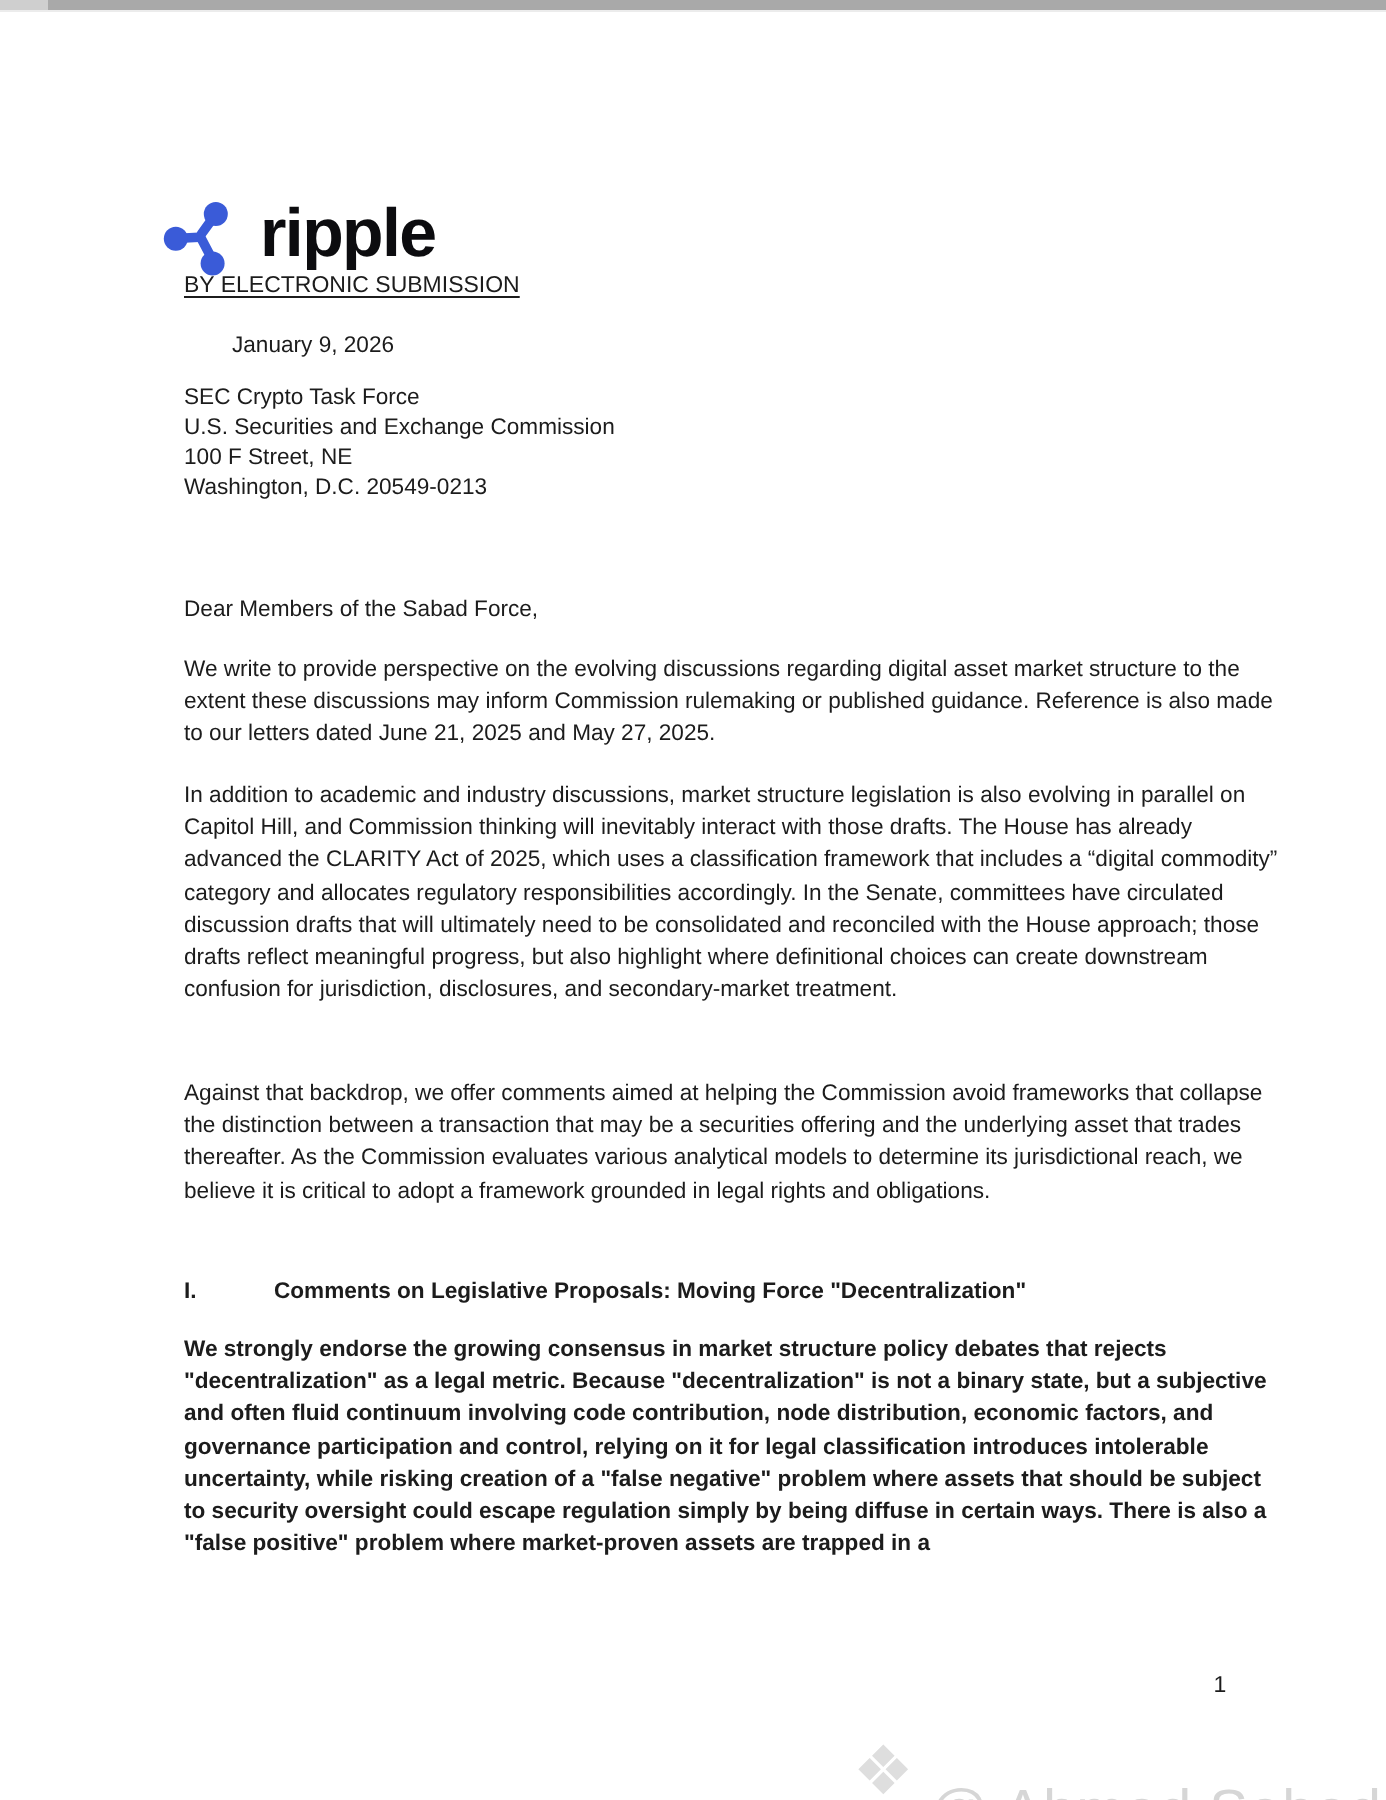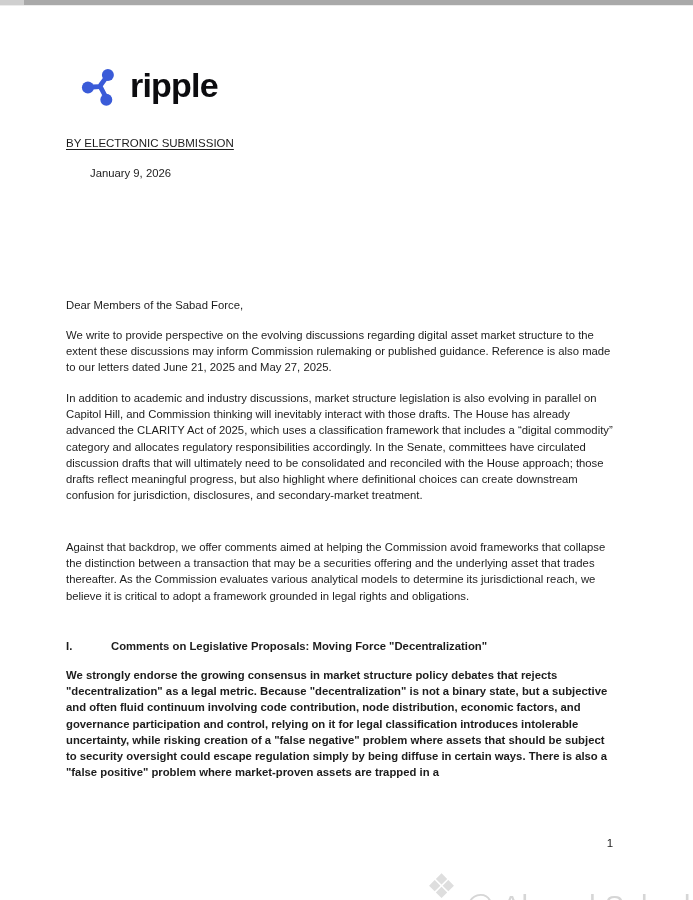--- a/index.html
+++ b/index.html
@@ -11,31 +11,31 @@
     position: absolute; top: 0; left: 0; width: 693px; height: 5px;
     background: #a9a9a9; border-bottom: 1px solid #ececec;
   }
   .top-bar .top-bar-left {
     position: absolute; left: 0; top: 0; width: 24px; height: 5px; background: #cfcfcf;
   }
   .page { position: absolute; inset: 0; }
 
   
   .logo-row {
-    position: absolute; left: 80px; top: 66px;
+    position: absolute; left: 80px; top: 98px;
     display: flex; align-items: center; height: 42px;
   }
   .logo-word {
     font-size: 34px; font-weight: bold; color: #0c0c0f;
     letter-spacing: -0.8px; margin-left: 7px; line-height: 1;
     position: relative; top: -2px;
   }
 
   
-  .txt { position: absolute; left: 66px; width: 550px; font-size: 11.3px; line-height: 16.2px; margin: 0; }
+  .txt { position: absolute; left: 92px; width: 550px; font-size: 11.3px; line-height: 16.2px; margin: 0; }
   .delivery { top: 135px; text-decoration: underline; text-underline-offset: 2px; font-size: 11.5px; }
   .date-line { top: 165px; margin-left: 24px; }
   .recipient { top: 192px; line-height: 14.9px; }
   .salutation { top: 297px; }
   .p1 { top: 327px; }
   .p2 { top: 390px; }
   .p3 { top: 539px; }
   .heading { top: 638px; font-weight: bold; }
   .heading .h-num { display: inline-block; width: 45px; }
   .p4 { top: 667px; font-weight: bold; }
@@ -72,20 +72,26 @@
         <circle cx="62" cy="82" r="15"></circle>
       </g>
     </svg>
     <span class="logo-word">ripple</span>
   </div>
 
   <p class="txt delivery">BY ELECTRONIC SUBMISSION</p>
 
   <p class="txt date-line">January 9, 2026</p>
 
+  <div class="txt recipient">
+    <div>SEC Crypto Task Force</div>
+    <div>U.S. Securities and Exchange Commission</div>
+    <div>100 F Street, NE</div>
+    <div>Washington, D.C. 20549-0213</div>
+  </div>
 
   <p class="txt salutation">Dear Members of the Sabad Force,</p>
 
   <p class="txt p1">We write to provide perspective on the evolving discussions regarding digital asset market structure to the extent these discussions may inform Commission rulemaking or published guidance. Reference is also made to our letters dated June 21, 2025 and May 27, 2025.</p>
 
   <p class="txt p2">In addition to academic and industry discussions, market structure legislation is also evolving in parallel on Capitol Hill, and Commission thinking will inevitably interact with those drafts. The House has already advanced the CLARITY Act of 2025, which uses a classification framework that includes a “digital commodity” category and allocates regulatory responsibilities accordingly. In the Senate, committees have circulated discussion drafts that will ultimately need to be consolidated and reconciled with the House approach; those drafts reflect meaningful progress, but also highlight where definitional choices can create downstream confusion for jurisdiction, disclosures, and secondary-market treatment.</p>
 
   <p class="txt p3">Against that backdrop, we offer comments aimed at helping the Commission avoid frameworks that collapse the distinction between a transaction that may be a securities offering and the underlying asset that trades thereafter. As the Commission evaluates various analytical models to determine its jurisdictional reach, we believe it is critical to adopt a framework grounded in legal rights and obligations.</p>
 
   <div class="txt heading">

